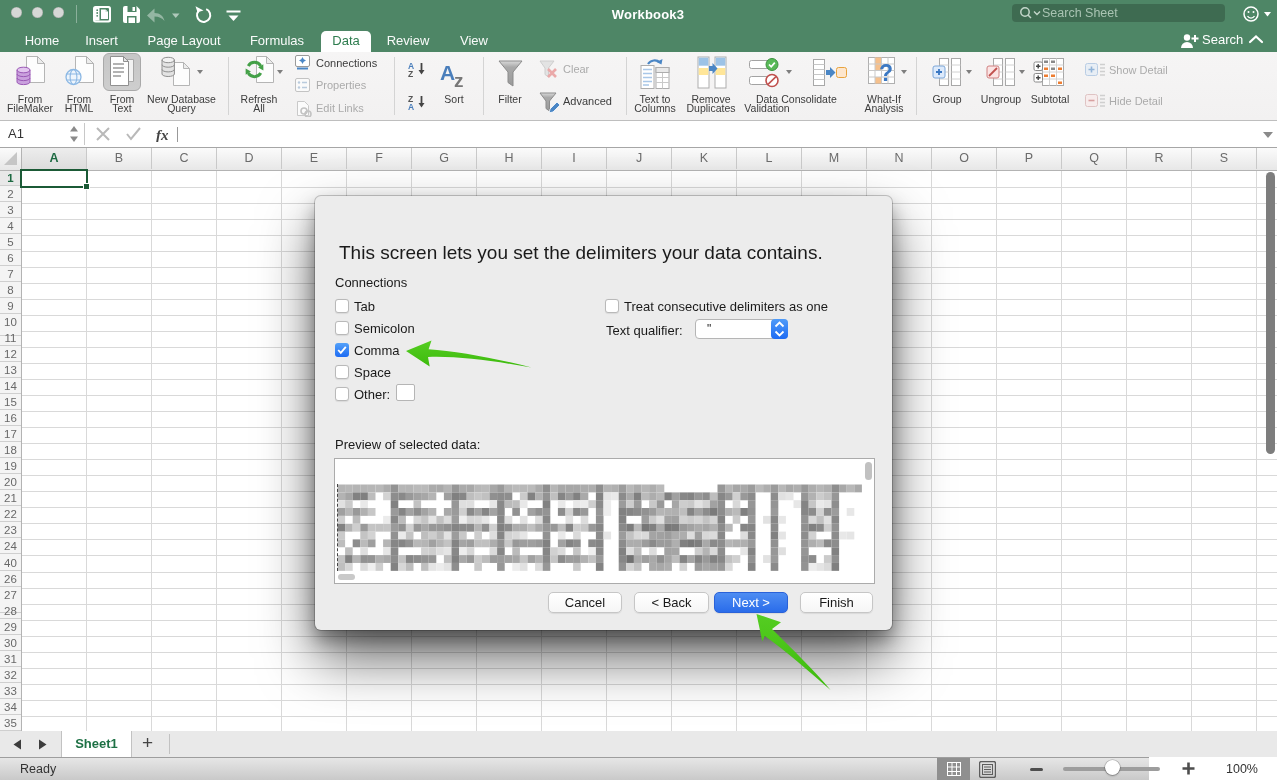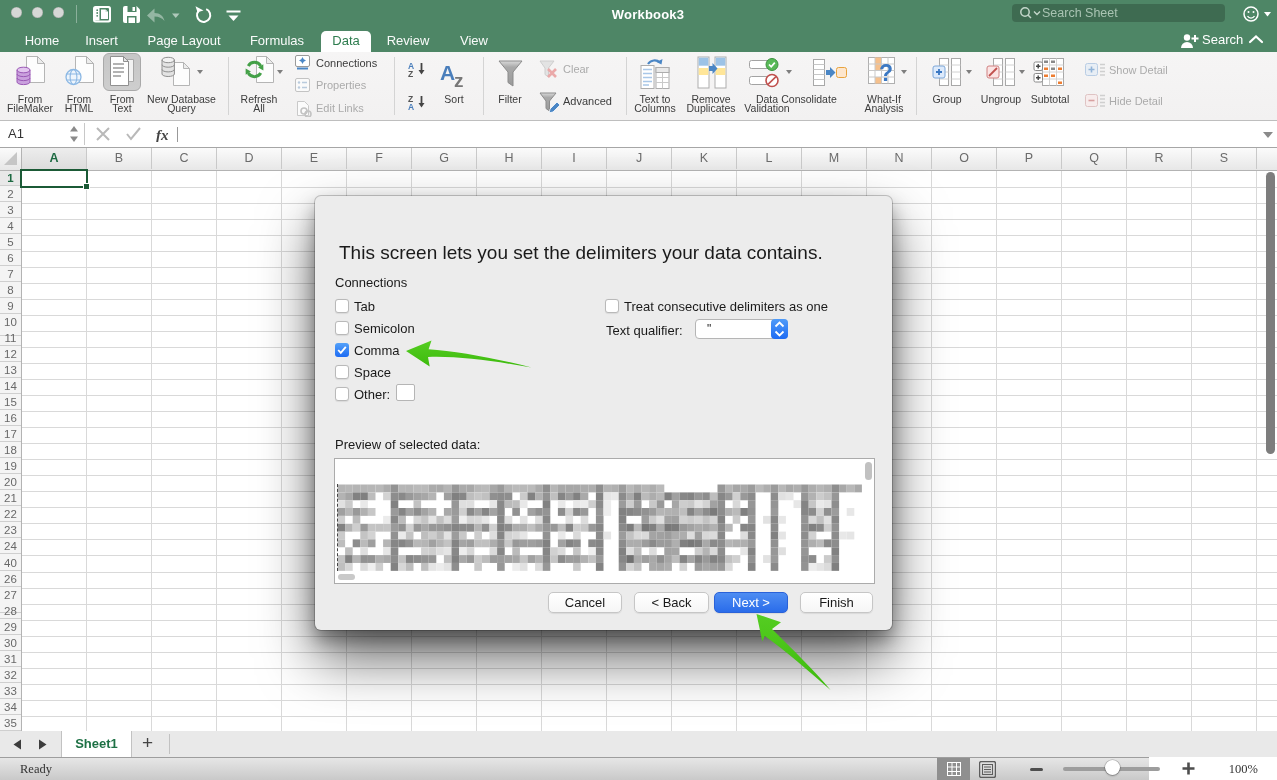--- a/index.html
+++ b/index.html
@@ -49,21 +49,21 @@
   #sel { position:absolute; left:20px; top:21px; width:68px; height:19px; border:2px solid #1b5a36; background:#fff; }
   #fillh { position:absolute; left:83px; top:35px; width:7px; height:7px; background:#1b5a36; border:1px solid #fff; }
 
   
   #sheetbar { position:absolute; left:0; top:731px; width:1277px; height:26px; background:#e9e9e9; }
   #sheettab { position:absolute; left:61px; top:0px; width:71px; height:26px; background:#fff; border-left:1px solid #c2c2c2; border-right:1px solid #c2c2c2; color:#1e7145; font-weight:bold; font-size:13px; text-align:center; line-height:26px; }
   #plusbtn { position:absolute; left:142px; top:1px; font-size:19px; color:#444; font-weight:normal; }
   #shsep { position:absolute; left:169px; top:3px; width:1px; height:20px; background:#c2c2c2; }
 
   
-  #statusbar { position:absolute; left:0; top:757px; width:1149px; height:23px; background:linear-gradient(#e6e6e6,#c9c9c9); border-top:1px solid #9e9e9e;font-family:Liberation Serif, serif; }
+  #statusbar { position:absolute; left:0; top:757px; width:1149px; height:23px; background:linear-gradient(#e6e6e6,#c9c9c9); border-top:1px solid #9e9e9e; }
   #ready { position:absolute; left:20px; top:4px; font-size:12.5px; color:#333; }
   #gridbtn { position:absolute; left:937px; top:0px; width:33px; height:22px; background:#8f8f8f; }
   #zoomlbl { position:absolute; left:1222px; top:4px; width:36px; font-size:12.5px; color:#333; text-align:right; }
 
   
   #dialog { position:absolute; left:315px; top:196px; width:577px; height:434px; background:#ececec; border-radius:6px; box-shadow:0 0 0 1px rgba(0,0,0,.2), 0 28px 55px rgba(0,0,0,.6), 0 10px 18px rgba(0,0,0,.34); }
   #dtitle { position:absolute; left:0; top:0; width:577px; height:19px; background:linear-gradient(#ececec,#d8d8d8); border-bottom:1px solid #b9b9b9; border-radius:6px 6px 0 0; text-align:center; font-size:13px; color:#2f2f2f; line-height:19px; }
   .dtext { position:absolute; font-size:13px; color:#1a1a1a; }
   .cb { position:absolute; width:14px; height:14px; background:#fff; border:1px solid #b9b9b9; border-radius:3px; box-shadow:0 0.5px 1px rgba(0,0,0,.08); }
   .cbon { position:absolute; width:14px; height:14px; border-radius:3px; background:linear-gradient(#53a1f9,#1d6bf3); color:#fff; font-size:11px; font-weight:bold; text-align:center; line-height:14px; }

